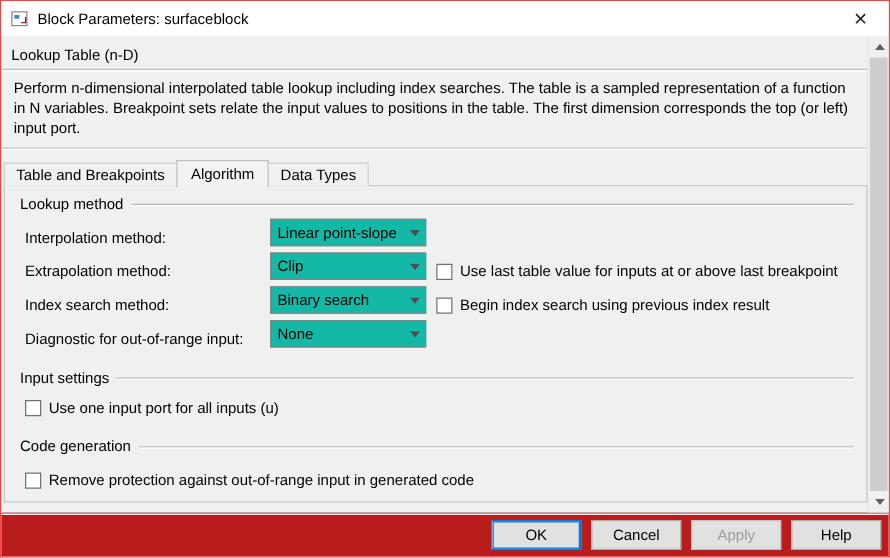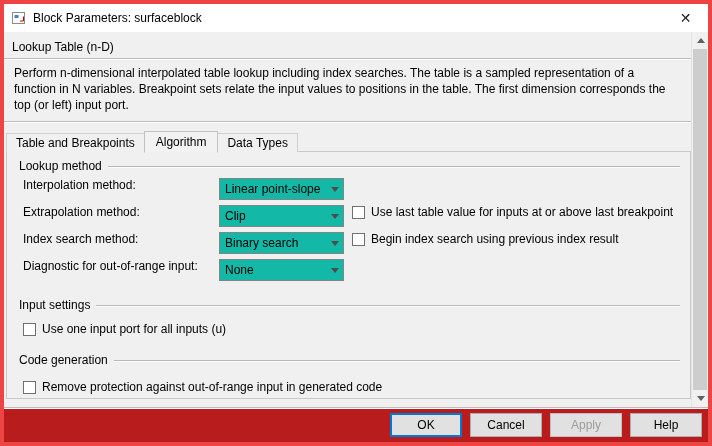--- a/index.html
+++ b/index.html
@@ -8,21 +8,21 @@
     font-family: "Liberation Sans", "DejaVu Sans", sans-serif;
     font-size: 12px;
     color: #000;
     background: #fff;
   }
   .dialog {
     position: relative;
     width: 712px;
     height: 446px;
     background: #f0f0f0;
-    border: 4px solid #ef4444;
+    border: 1px solid #ef4444;
     display: flex;
     flex-direction: column;
     overflow: hidden;
   }
   
   .titlebar {
     height: 28px;
     flex: 0 0 28px;
     background: #ffffff;
     display: flex;
@@ -104,21 +104,21 @@
   .group-title { white-space: nowrap; padding-right: 6px; }
   .group-line {
     flex: 1;
     height: 2px;
     border-top: 1px solid #b8b8b8;
     border-bottom: 1px solid #fdfdfd;
     margin-top: 1px;
   }
   .param-row {
     display: flex;
-    align-items: flex-start;
+    align-items: flex-end;
     height: 22px;
     margin: 5px 0 0 16px;
   }
   .param-label { width: 196px; white-space: nowrap; }
   .combo {
     width: 125px;
     height: 22px;
     background: #14b8a6;
     border: 1px solid #848484;
     display: flex;

